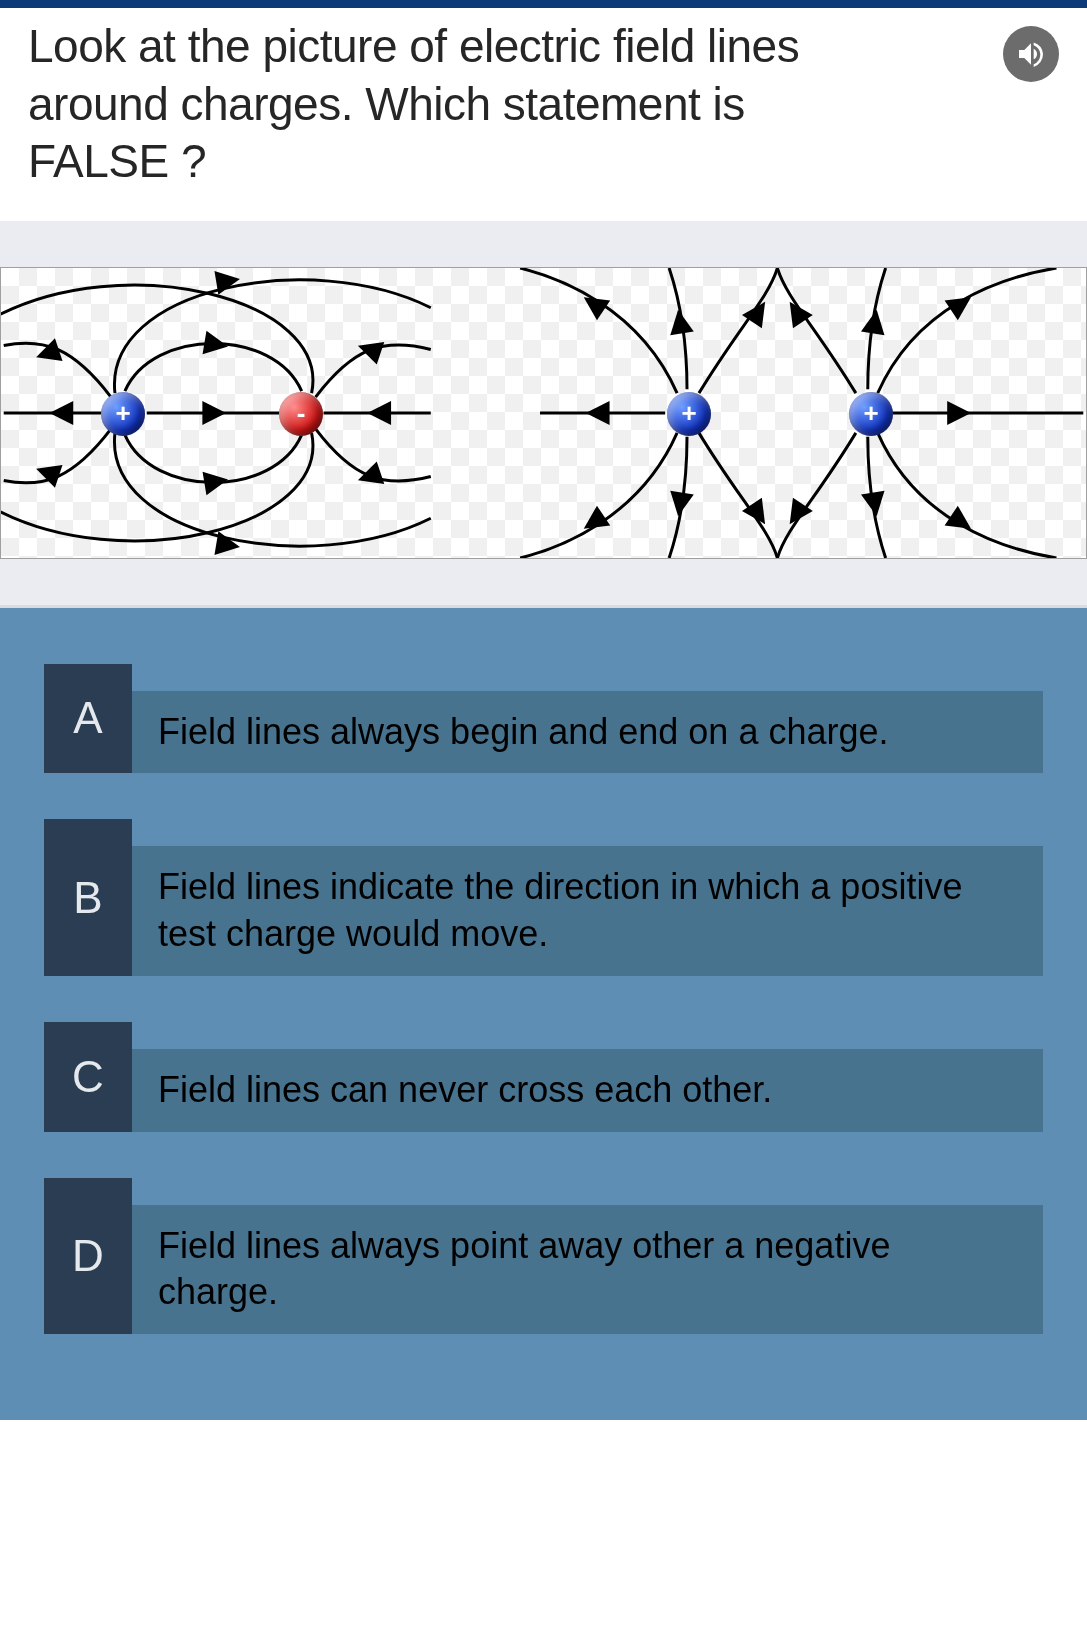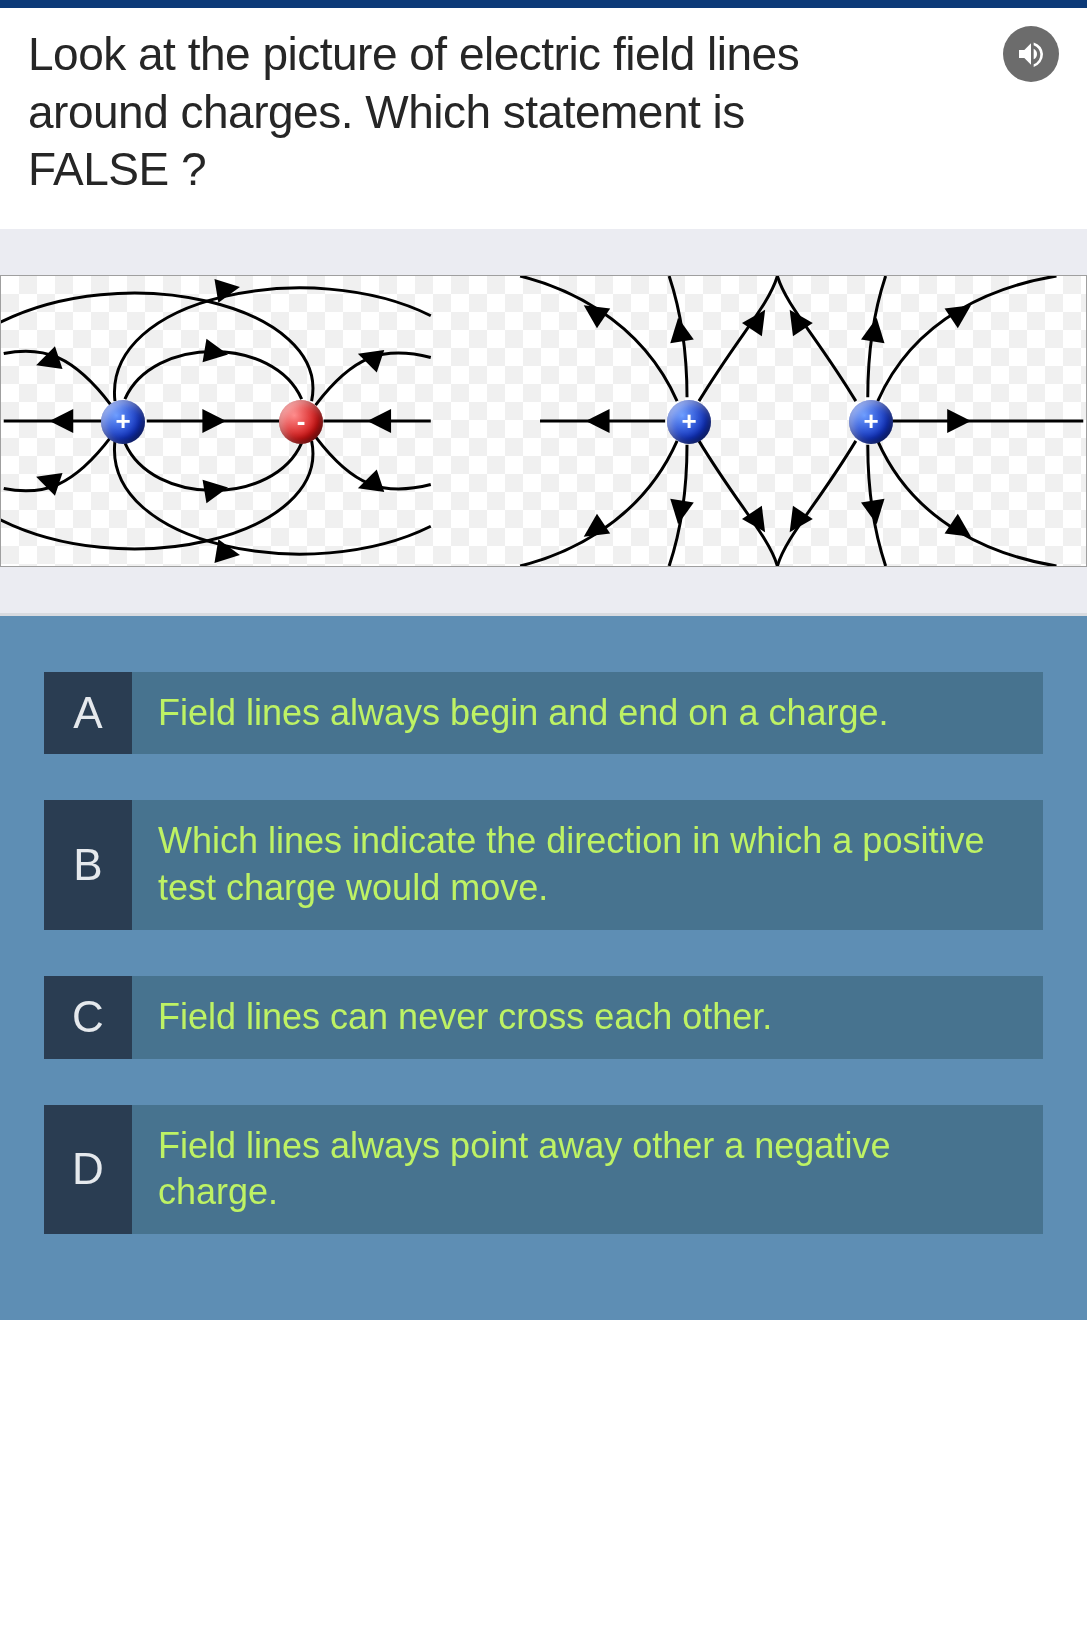--- a/index.html
+++ b/index.html
@@ -7,21 +7,21 @@
     font-family: "Helvetica Neue", Helvetica, Arial, sans-serif;
     background: #fff;
     width: 1087px;
   }
   .top-bar {
     height: 8px;
     background: #0c3a78;
   }
   .question-section {
     background: #fff;
-    padding: 18px 28px 30px 28px;
+    padding: 10px 28px 30px 28px;
     position: relative;
   }
   .question-text {
     font-size: 46px;
     font-weight: 300;
     color: #262626;
     line-height: 1.25;
     max-width: 850px;
     letter-spacing: -0.5px;
   }
@@ -95,26 +95,27 @@
     font-size: 44px;
     font-weight: 300;
     width: 88px;
     min-width: 88px;
     display: flex;
     align-items: center;
     justify-content: center;
   }
   .answer-text {
     background: #47738f;
-    color: #bef264;
+    color: #000000;
     font-size: 36px;
     font-weight: 300;
     padding: 18px 26px;
     flex: 1;
     line-height: 1.3;
+    margin-top: 27px;
   }
 </style>
 </head>
 <body>
 
 <div class="top-bar"></div>
 
 <div class="question-section">
   <div class="question-text">Look at the picture of electric field lines around charges. Which statement is FALSE ?</div>
   <div class="speaker-btn">
@@ -205,21 +206,21 @@
 </div>
 
 <div class="answers-section">
   <div id="answers-holder">
       <div class="answer">
         <div class="answer-letter">A</div>
         <div class="answer-text">Field lines always begin and end on a charge.</div>
       </div>
       <div class="answer">
         <div class="answer-letter">B</div>
-        <div class="answer-text">Which lines indicate the direction in which a positive test charge would move.</div>
+        <div class="answer-text">Field lines indicate the direction in which a positive test charge would move.</div>
       </div>
       <div class="answer">
         <div class="answer-letter">C</div>
         <div class="answer-text">Field lines can never cross each other.</div>
       </div>
       <div class="answer">
         <div class="answer-letter">D</div>
         <div class="answer-text">Field lines always point away other a negative charge.</div>
       </div>
     </div>

